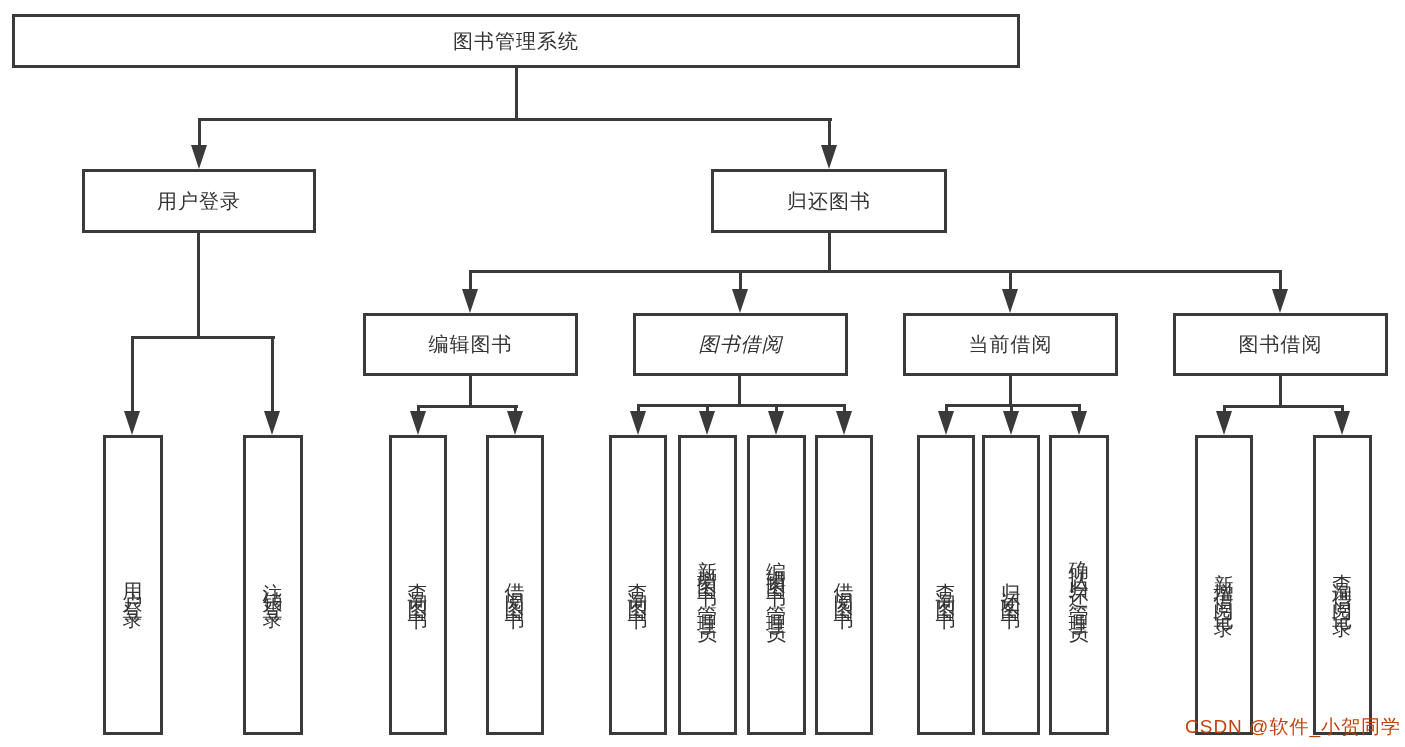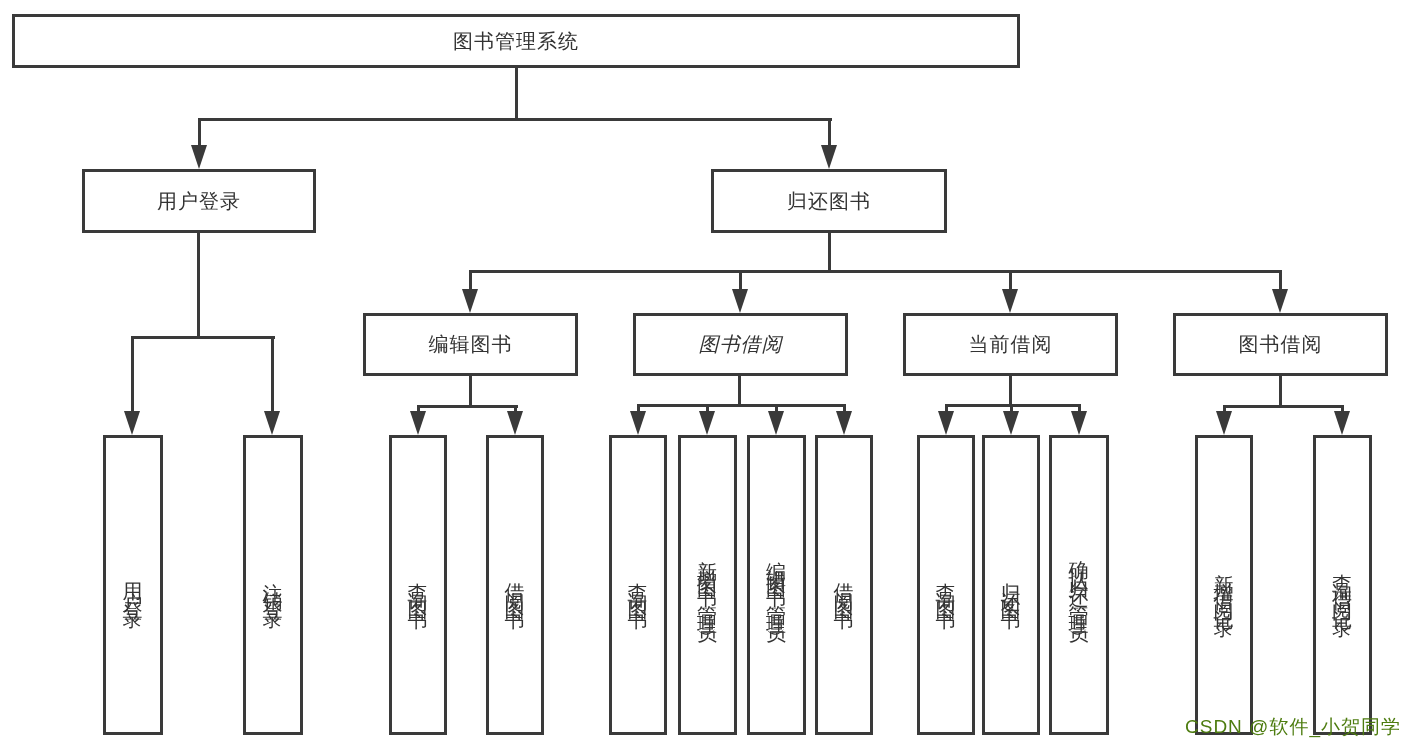--- a/index.html
+++ b/index.html
@@ -62,21 +62,21 @@
     border-right: 8px solid transparent;
     border-top: 24px solid #3a3a3a;
     z-index: 1;
   }
   .watermark {
     position: absolute;
     left: 1185px;
     top: 714px;
     font-size: 19px;
     letter-spacing: 1px;
-    color: #4d7c0f;
+    color: #c2410c;
     z-index: 5;
     white-space: nowrap;
   }
 </style>
 </head>
 <body>
 
 <div class="stage">
 
   <div class="box" style="left:12px; top:14px; width:1008px; height:54px;">

